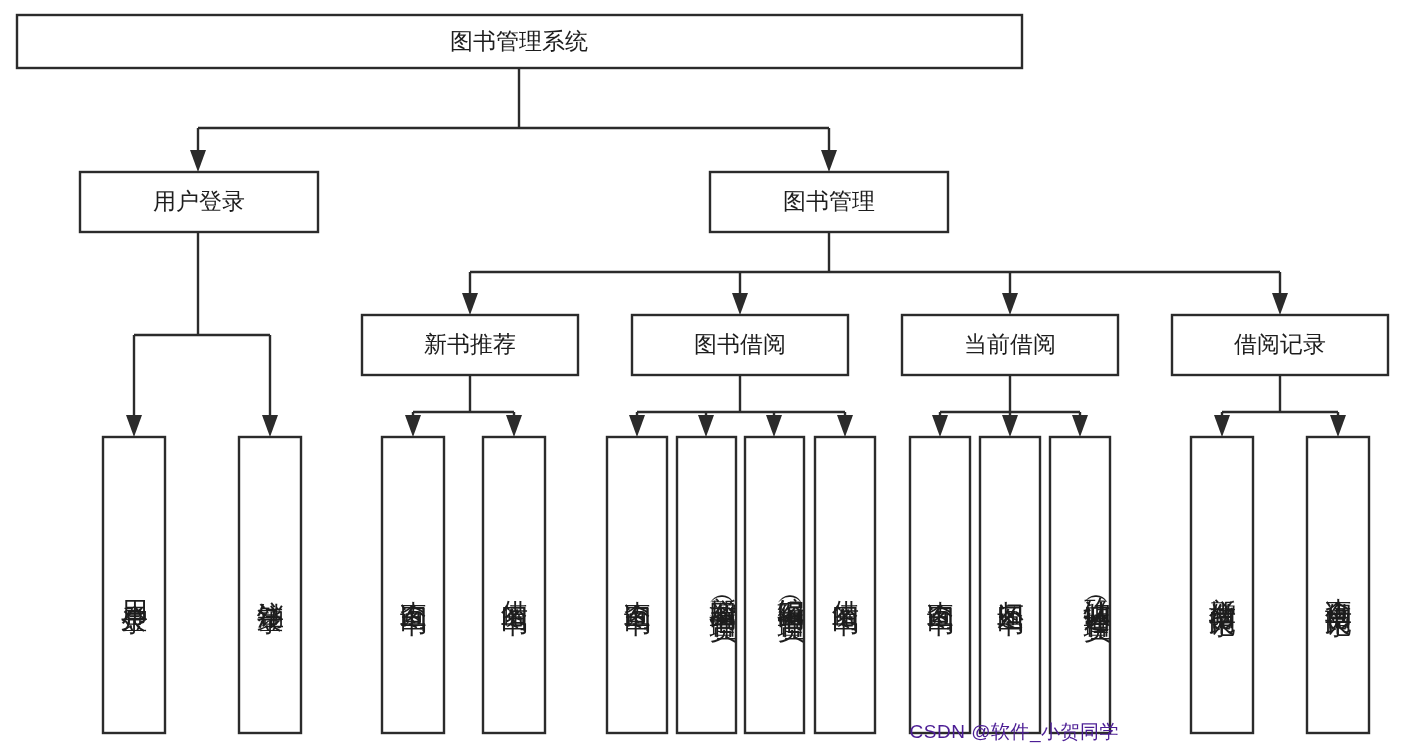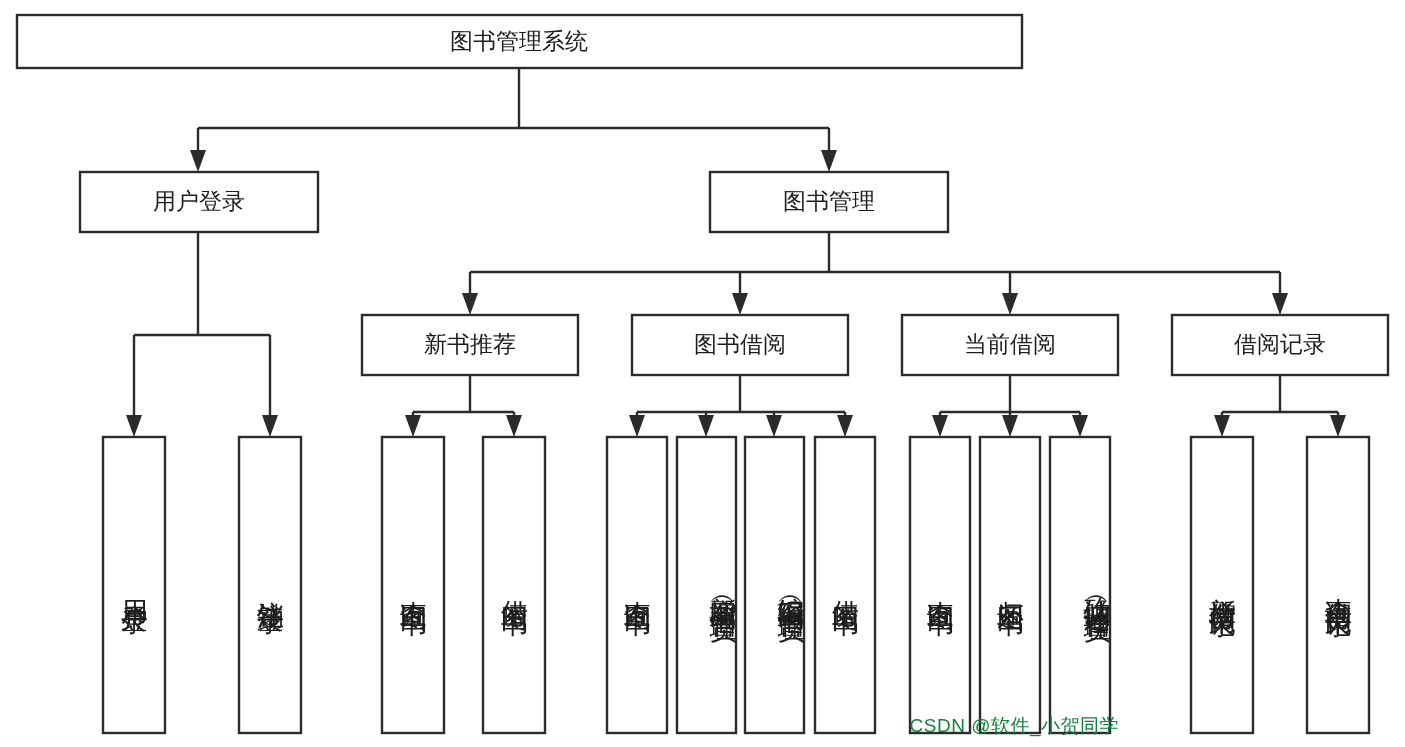--- a/index.html
+++ b/index.html
@@ -60,24 +60,24 @@
     color: #1d1d1d;
     display: flex;
     align-items: center;
     justify-content: center;
     text-align: center;
     user-select: none;
   }
   .watermark {
     position: absolute;
     right: 8px;
-    bottom: 8px;
+    bottom: 2px;
     font-family: "Liberation Sans", "DejaVu Sans", sans-serif;
     font-size: 19px;
-    color: #15803d;
+    color: #4c1d95;
     letter-spacing: 0.5px;
     white-space: nowrap;
     user-select: none;
   }
 </style>
 </head>
 <body>
 
 <div id="diagram-root">
 

